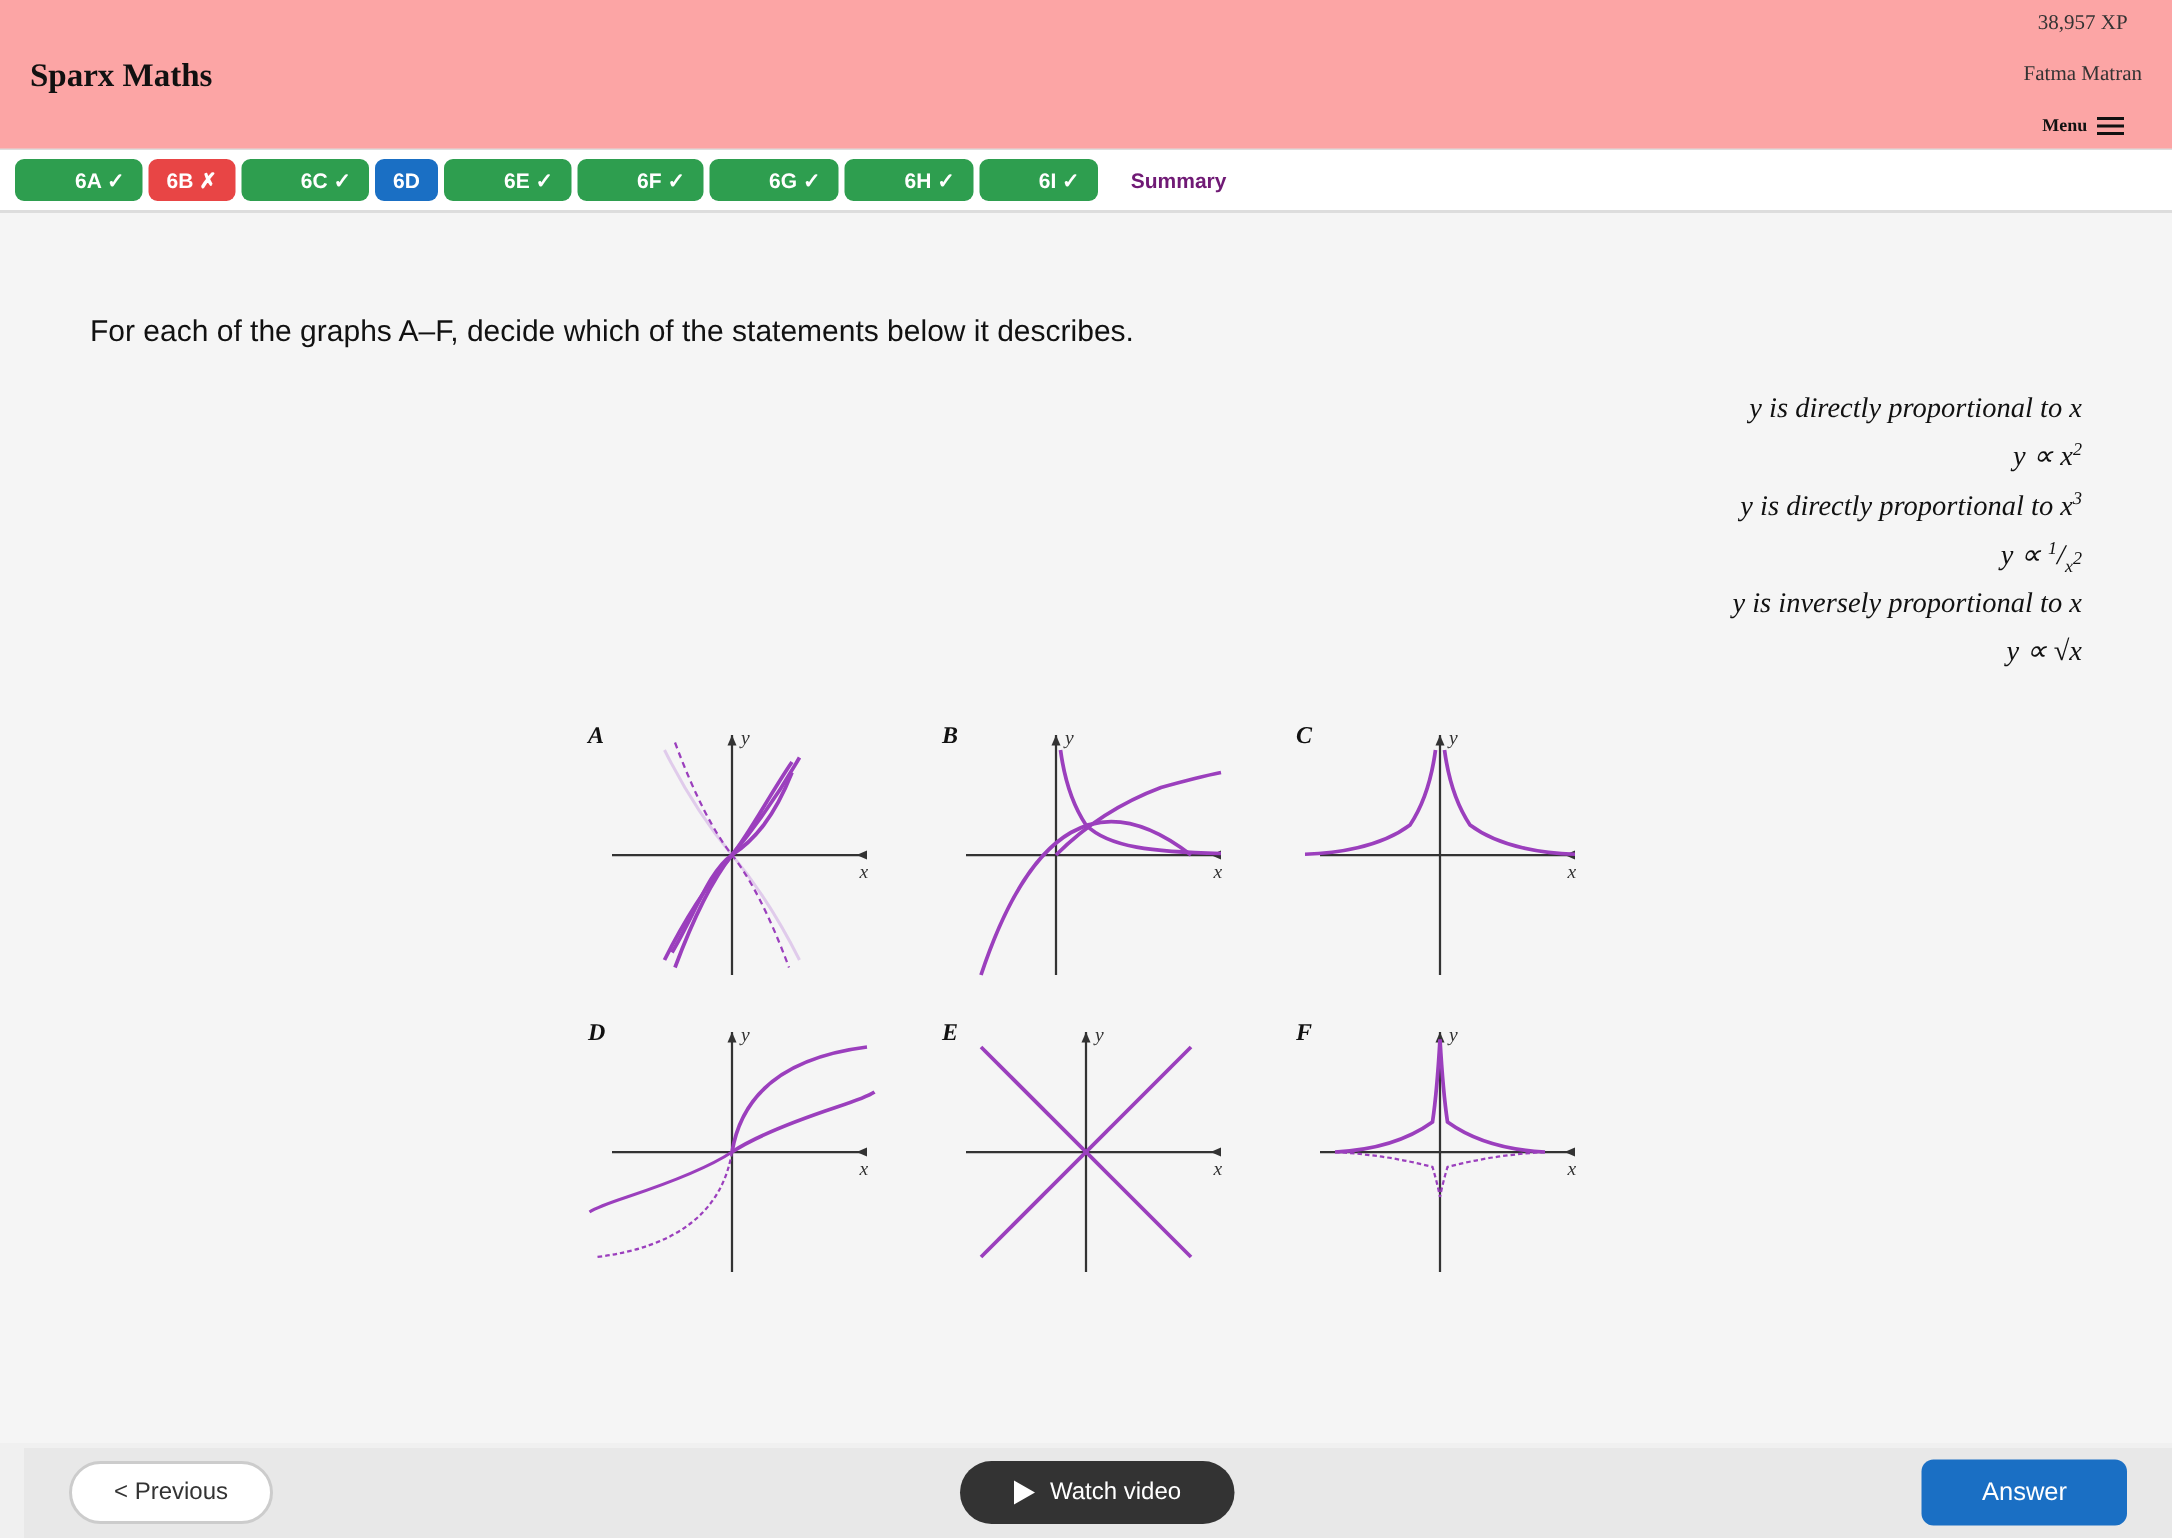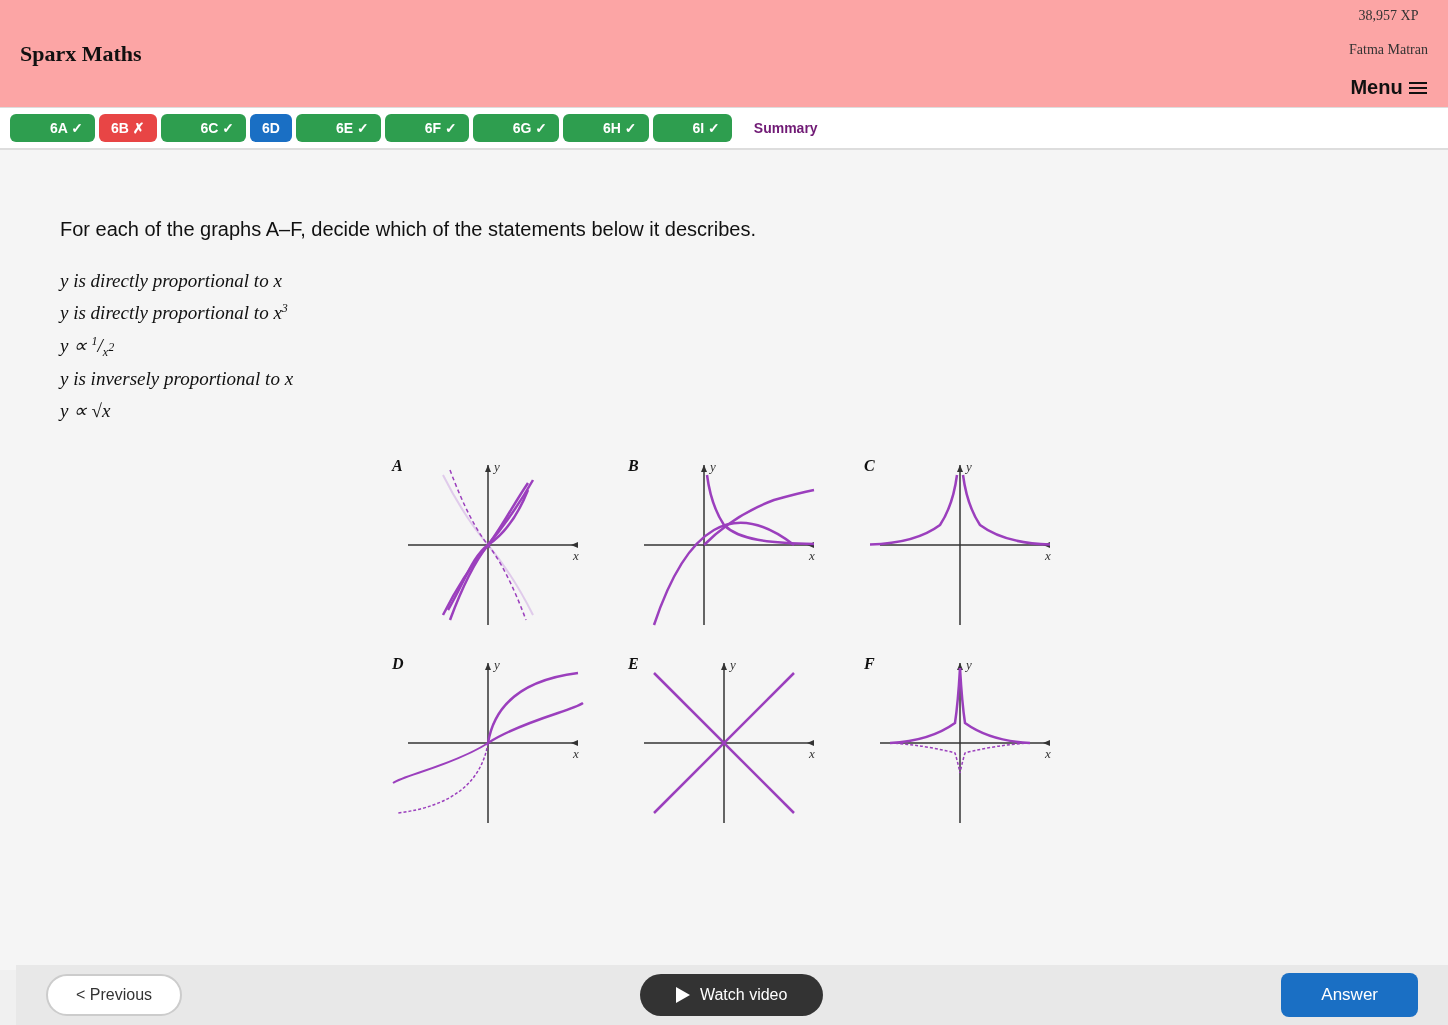--- a/index.html
+++ b/index.html
@@ -31,26 +31,27 @@
       align-items: center;
       gap: 18px;
       flex-direction: column;
     }
     .xp-text { font-size: 14px; color: #333; }
     .user-name { font-size: 14px; color: #333; }
     .menu-btn {
       display: flex;
       align-items: center;
       gap: 6px;
-      font-size: 20px;
+      font-size: 12px;
       font-weight: bold;
       color: #111;
       cursor: pointer;
       background: none;
       border: none;
+      font-family: Liberation Serif, serif;
     }
     .menu-icon {
       display: flex;
       flex-direction: column;
       gap: 3px;
     }
     .menu-icon span {
       display: block;
       width: 18px;
       height: 2px;
@@ -103,21 +104,21 @@
       min-height: 820px;
     }
     .question-text {
       font-size: 20px;
       color: #111;
       margin-bottom: 24px;
       font-family: Arial, sans-serif;
       margin-top: 40px;
     }
     .statements-area {
-      text-align: left;
+      text-align: right;
       margin-bottom: 28px;
     }
     .statement-line {
       font-size: 19px;
       color: #111;
       line-height: 1.7;
       font-style: italic;
     }
     .statement-line sup { font-size: 12px; }
     .statement-line sub { font-size: 12px; }
@@ -237,20 +238,23 @@
 </div>
 
 <div class="content-area">
   <p class="question-text">For each of the graphs A–F, decide which of the statements below it describes.</p>
 
   <div class="statements-area">
     <div class="statement-line">
       <i>y</i> is directly proportional to <i>x</i>
     </div>
     <div class="statement-line">
+      <i>y</i> ∝ <i>x</i><sup>2</sup>
+    </div>
+    <div class="statement-line">
       <i>y</i> is directly proportional to <i>x</i><sup>3</sup>
     </div>
     <div class="statement-line">
       <i>y</i> ∝ <sup>1</sup>/<sub><i>x</i><sup>2</sup></sub>
     </div>
     <div class="statement-line">
       <i>y</i> is inversely proportional to <i>x</i>
     </div>
     <div class="statement-line">
       <i>y</i> ∝ √<i>x</i>

